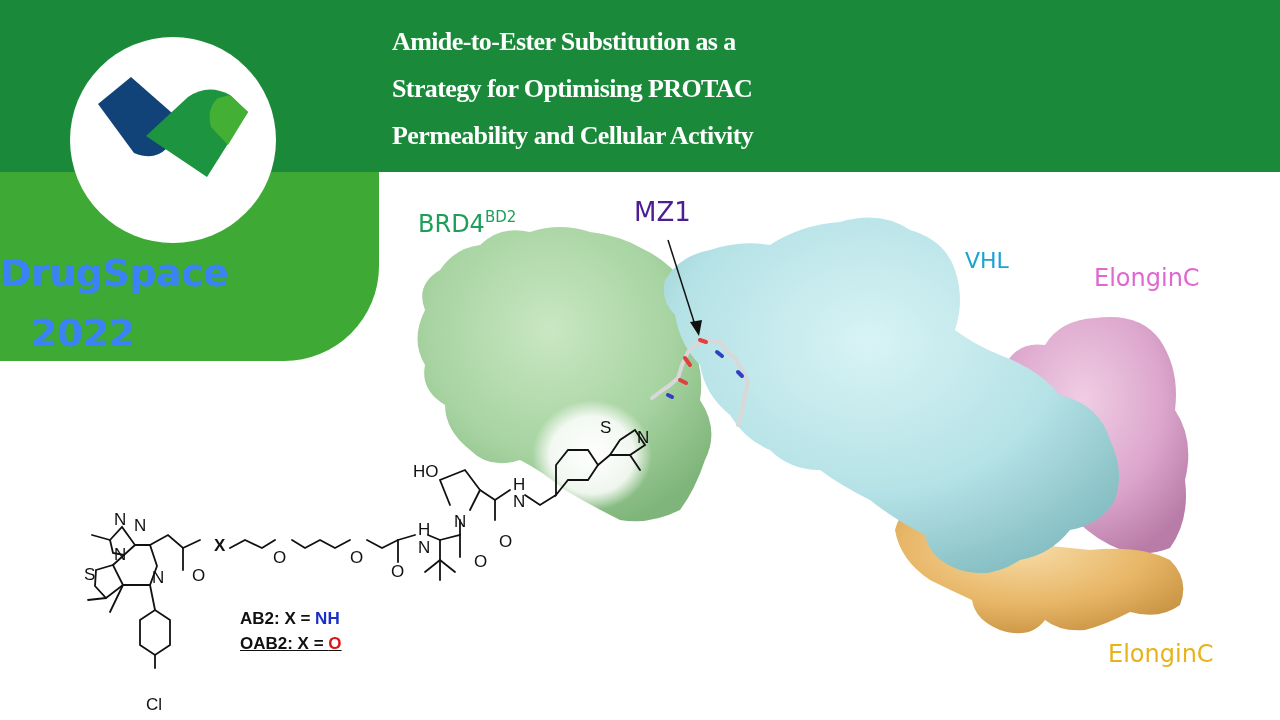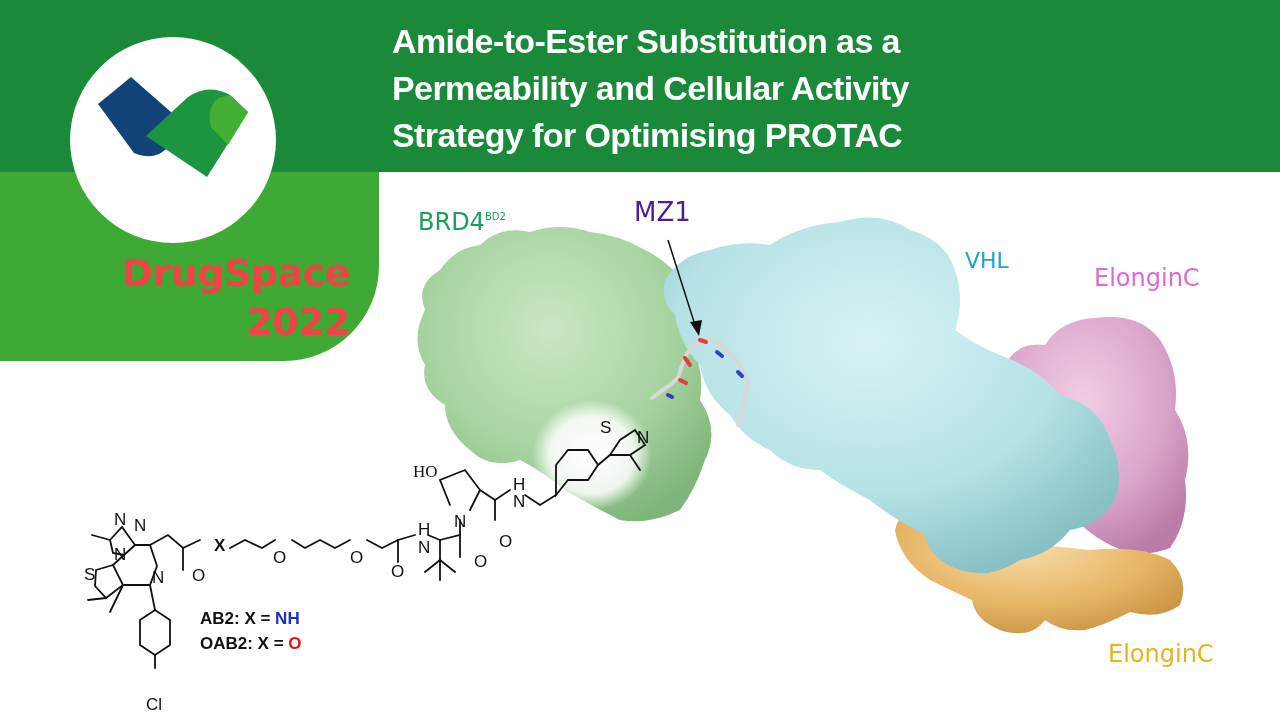--- a/index.html
+++ b/index.html
@@ -15,46 +15,46 @@
     background: #3ea935;
     border-bottom-right-radius: 95px;
   }
   .logo-circle {
     position: absolute; left: 70px; top: 37px; width: 206px; height: 206px;
     border-radius: 50%; background: #ffffff;
   }
   .logo-svg { position: absolute; left: 0; top: 0; }
 
   .brand-name {
-    position: absolute; left: 0; width: 350px; text-align: right;
-    color: #ef4444; font-family: "DejaVu Sans", sans-serif; font-weight: bold;
+    position: absolute; left: 0; width: 350px; text-align: left;
+    color: #3b82f6; font-family: "DejaVu Sans", sans-serif; font-weight: bold;
     font-size: 38px; line-height: 40px; letter-spacing: -0.5px;
   }
   .brand-name.line1 { top: 253px; }
-  .brand-name.line2 { top: 302px; }
+  .brand-name.line2 { top: 313px; margin-left: 31px; }
 
   .title {
     position: absolute; left: 392px; top: 18px; width: 880px;
-    color: #ffffff; font-family: Liberation Sans, sans-serif; font-weight: bold;
-    font-size: 34px; line-height: 47px; letter-spacing: -0.6px;
+    color: #ffffff; font-family: Liberation Serif, serif; font-weight: bold;
+    font-size: 26px; line-height: 47px; letter-spacing: -0.6px;
   }
   .title div { white-space: nowrap; }
 
   .figure-svg { position: absolute; left: 0; top: 0; }
 
   .label { position: absolute; font-family: "DejaVu Sans", sans-serif; white-space: nowrap; }
   .lbl-brd4 { left: 418px; top: 208px; font-size: 24px; color: #1e9e5a; }
-  .lbl-brd4 sup { font-size: 10px; vertical-align: 10px; }
+  .lbl-brd4 sup { font-size: 15px; vertical-align: 10px; }
   .lbl-mz1 { left: 634px; top: 197px; font-size: 26px; color: #4c1d95; }
   .lbl-vhl { left: 965px; top: 248px; font-size: 22px; color: #1aa3d4; }
   .lbl-eloC1 { left: 1094px; top: 264px; font-size: 24px; color: #e066d0; }
   .lbl-eloC2 { left: 1108px; top: 640px; font-size: 24px; color: #e8b21a; }
 
   .chem-lbl { position: absolute; font-family: "Liberation Sans", sans-serif; font-size: 17px; color: #111; white-space: nowrap; }
-  .var-def { position: absolute; font-family: "Liberation Sans", sans-serif; font-weight: bold; font-size: 17px; color: #111; white-space: nowrap; }
+  .var-def { position: absolute; font-family: "Liberation Sans", sans-serif; font-weight: bold; font-size: 17px; color: #111; white-space: nowrap; margin-left: 40px; }
   .nh { color: #1a2fc4; }
   .o-red { color: #d81818; }
 </style>
 </head>
 <body>
 
 <div class="header-band"></div>
 <div class="side-panel"></div>
 
 <div class="logo-circle">
@@ -66,22 +66,22 @@
 
     <path d="M148 61 Q136 72 141 90 L158 108 L178 75 L160 58 Z" fill="#43b035"></path>
   </svg>
 </div>
 
 <div class="brand-name line1">DrugSpace</div>
 <div class="brand-name line2">2022</div>
 
 <div class="title">
   <div>Amide-to-Ester Substitution as a</div>
+  <div>Strategy for Optimising PROTAC</div>
   <div>Permeability and Cellular Activity</div>
-  <div>Strategy for Optimising PROTAC</div>
 </div>
 
 <svg class="figure-svg" width="1280" height="720" viewBox="0 0 1280 720">
   <defs>
     <radialGradient id="gBrd" cx="45%" cy="35%" r="70%">
       <stop offset="0%" stop-color="#c9e7c3"></stop>
       <stop offset="60%" stop-color="#a7d3a1"></stop>
       <stop offset="100%" stop-color="#7fb57a"></stop>
     </radialGradient>
     <radialGradient id="gVhl" cx="45%" cy="35%" r="70%">
@@ -199,22 +199,22 @@
 <div class="chem-lbl" style="left:84px;top:565px;">S</div>
 <div class="chem-lbl" style="left:214px;top:536px;font-weight:bold;">X</div>
 <div class="chem-lbl" style="left:192px;top:566px;">O</div>
 <div class="chem-lbl" style="left:273px;top:548px;">O</div>
 <div class="chem-lbl" style="left:350px;top:548px;">O</div>
 <div class="chem-lbl" style="left:391px;top:562px;">O</div>
 <div class="chem-lbl" style="left:418px;top:520px;">H</div>
 <div class="chem-lbl" style="left:418px;top:538px;">N</div>
 <div class="chem-lbl" style="left:474px;top:552px;">O</div>
 <div class="chem-lbl" style="left:454px;top:512px;">N</div>
-<div class="chem-lbl" style="left:413px;top:462px;font-family:Liberation Serif, serif;">HO</div>
+<div class="chem-lbl" style="left:413px;top:462px;">HO</div>
 <div class="chem-lbl" style="left:499px;top:532px;">O</div>
 <div class="chem-lbl" style="left:513px;top:475px;">H</div>
 <div class="chem-lbl" style="left:513px;top:492px;">N</div>
 <div class="chem-lbl" style="left:600px;top:418px;">S</div>
 <div class="chem-lbl" style="left:637px;top:428px;">N</div>
 <div class="chem-lbl" style="left:146px;top:695px;">Cl</div>
 
 <div class="var-def" style="left:200px;top:609px;"><span>AB2: X = </span><span class="nh">NH</span></div>
-<div class="var-def" style="left:200px;top:634px;"><span>OAB2: X = </span><span class="o-red">O</span></div>
+<div class="var-def" style="left:200px;top:634px;text-decoration:underline;"><span>OAB2: X = </span><span class="o-red">O</span></div>
 
 </body></html>

